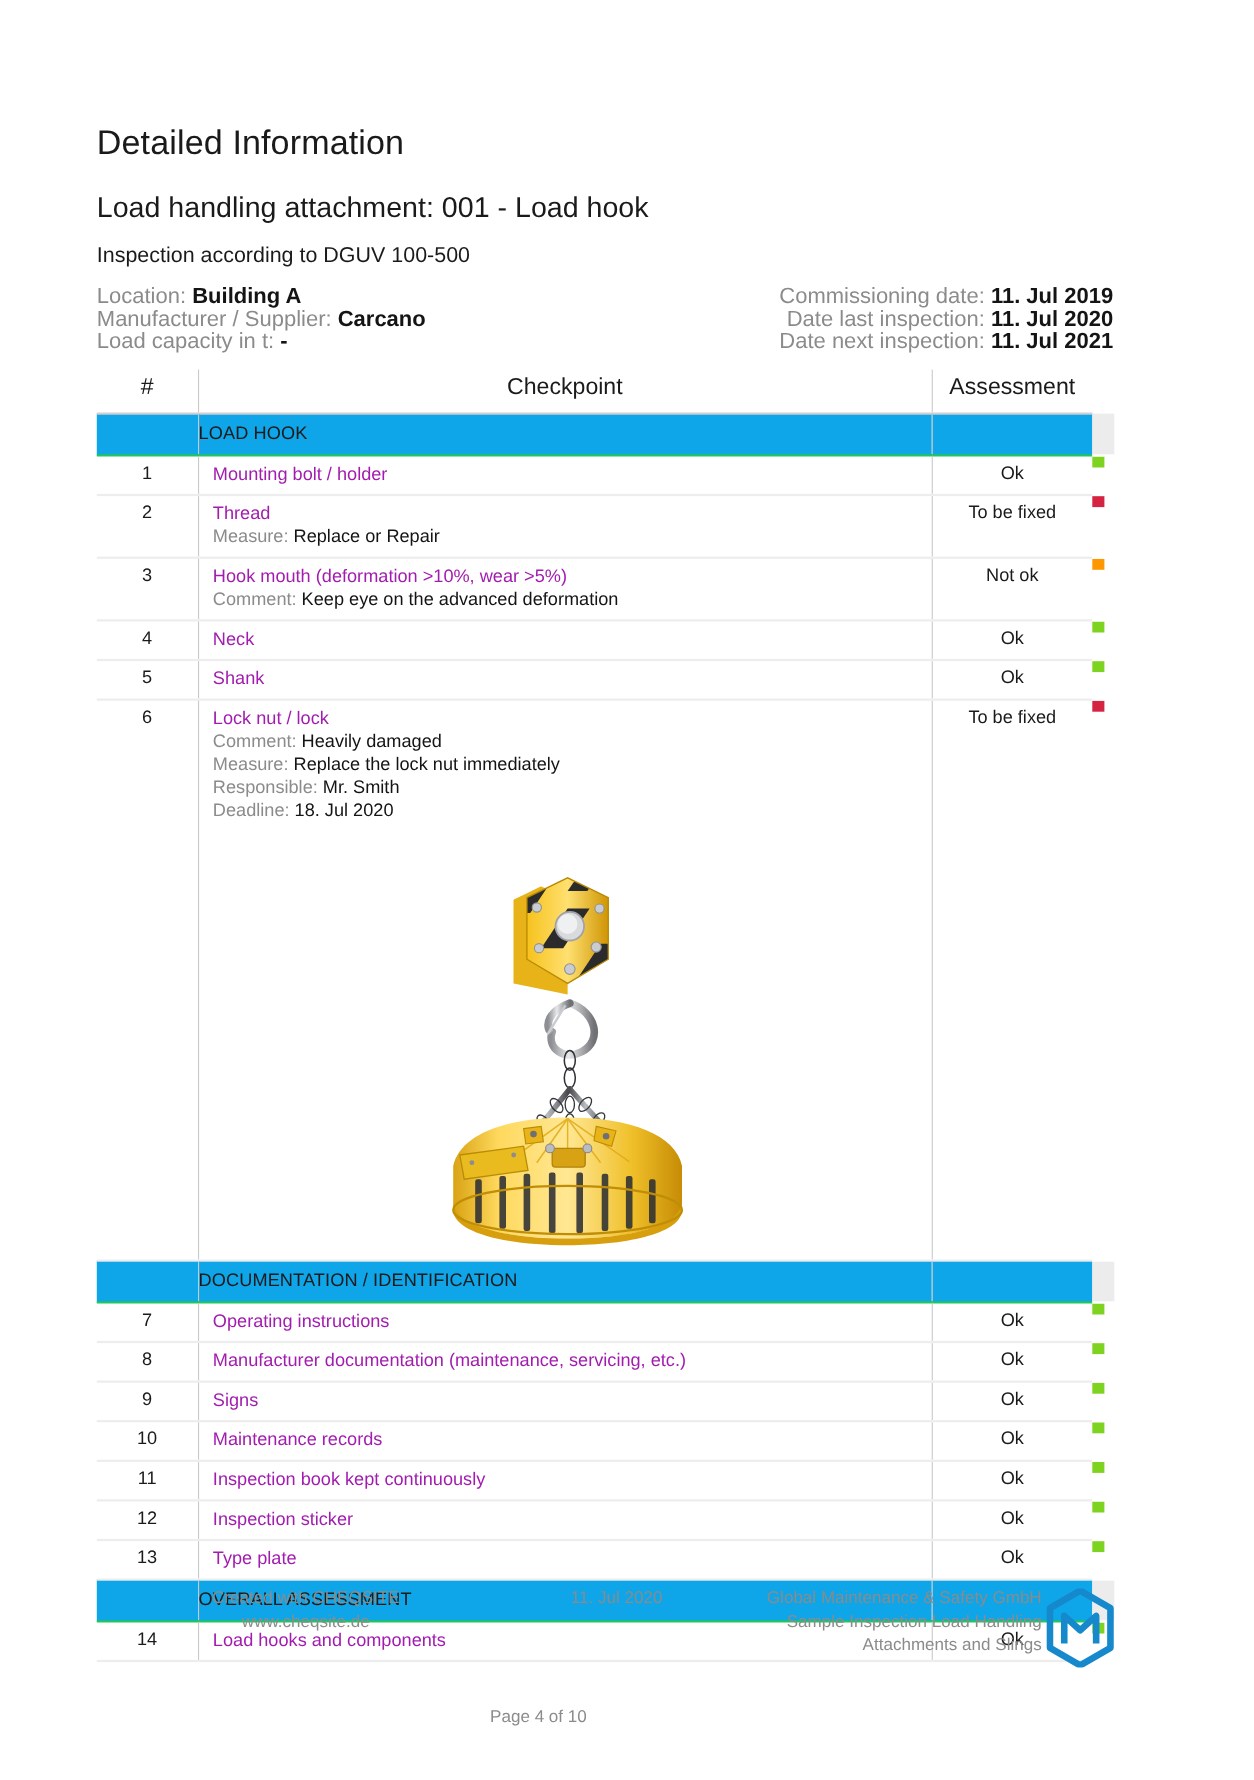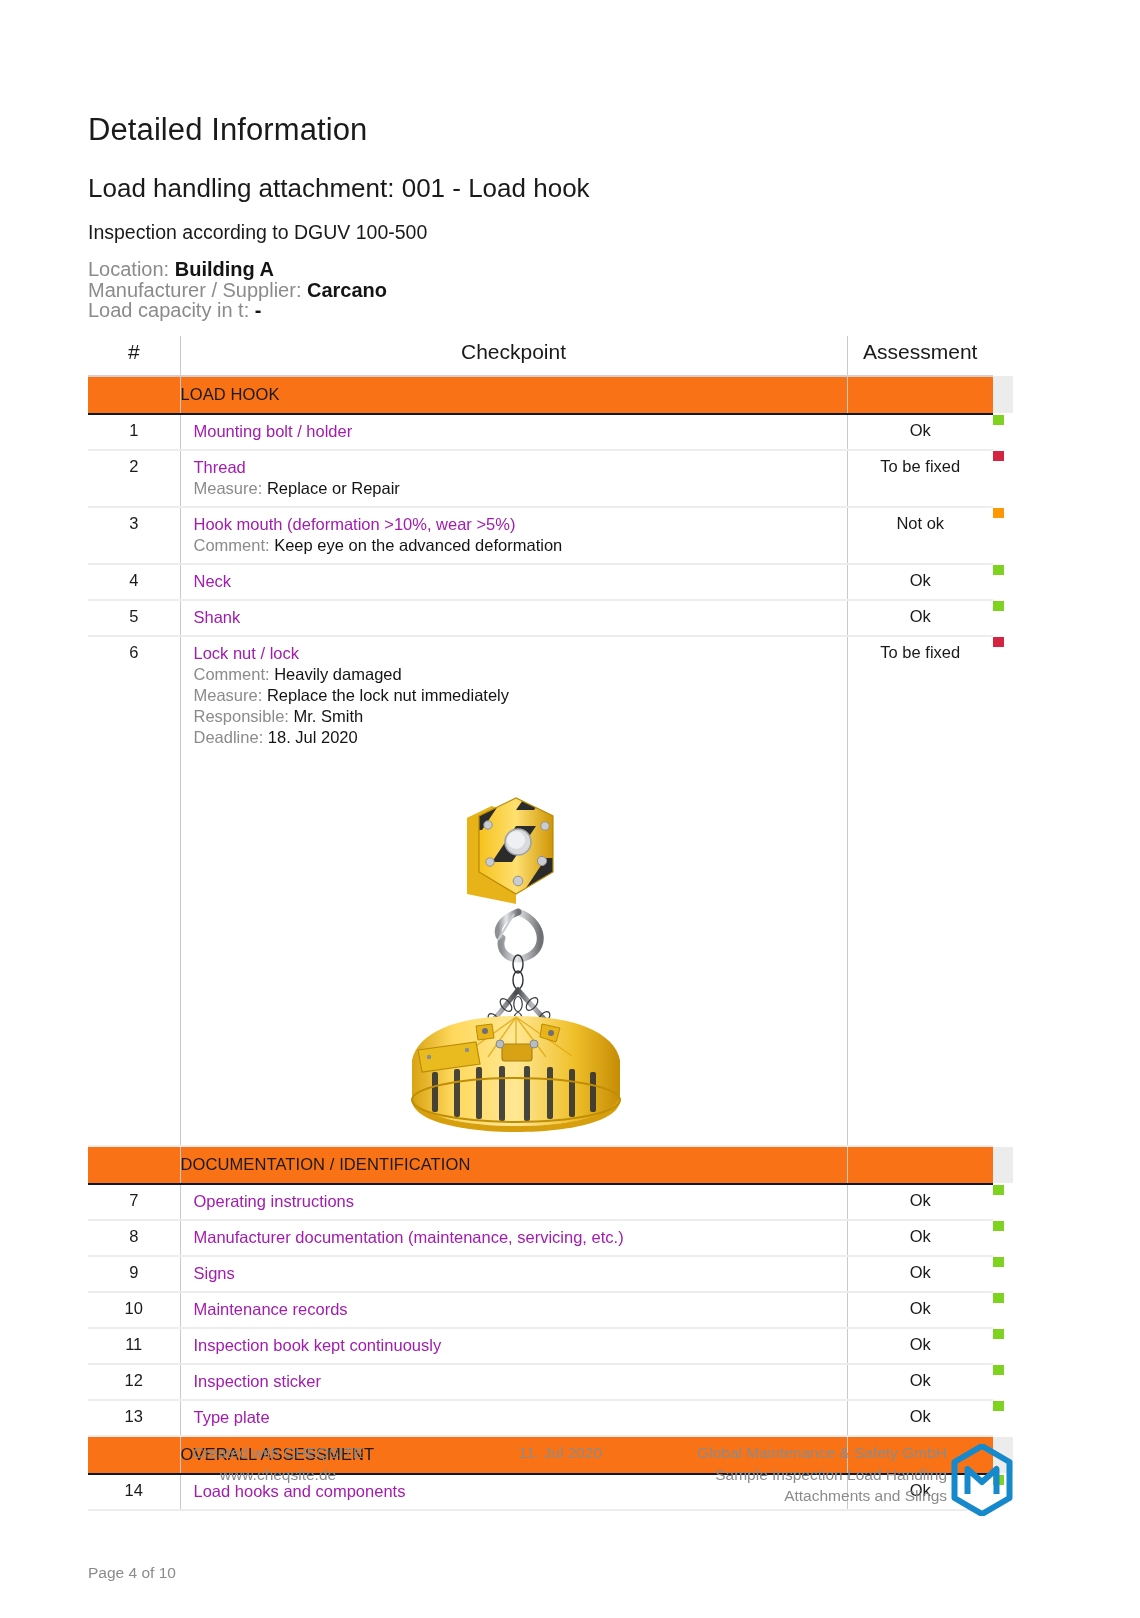--- a/index.html
+++ b/index.html
@@ -92,22 +92,22 @@
   .checklist thead th.th-as  { text-align: center; border-left: 1px solid #c9c9c9; }
   .checklist thead th.th-bar { border: none; padding: 0; }
 
   .checklist td {
     vertical-align: top;
     border-bottom: 2px solid #ededed;
     padding: 6px 0 7px 0;
     background: #fff;
   }
   .checklist tr.section td {
-    background: #f97316;
-    border-bottom: 2px solid #0f172a;
+    background: #0ea5e9;
+    border-bottom: 2px solid #22c55e;
     padding: 8px 0 9px 0;
   }
   .checklist td.td-num {
     text-align: center;
     font-size: 16.5px;
     color: #1a1a1a;
   }
   .checklist td.td-cp {
     border-left: 1px solid #c9c9c9;
     padding-left: 13px;
@@ -169,22 +169,22 @@
   .footer-cols {
     display: flex;
     align-items: flex-start;
   }
   .f-left { width: 380px; text-align: center; }
   .f-date { width: 185px; text-align: center; padding-top: 0px; }
   .f-org  { flex: 1; text-align: right; padding-right: 4px; }
   .f-logo { width: 62px; padding-top: 2px; }
   .f-logo svg { display: block; }
   .page-num {
-    text-align: left;
-    margin-top: 46px;
+    text-align: center;
+    margin-top: 34px;
     padding-right: 122px;
     font-size: 15.5px;
     color: #8b8b8b;
   }
 </style>
 </head>
 <body>
 
 <div class="page">
 
@@ -192,20 +192,25 @@
 
     <h1 class="h1">Detailed Information</h1>
     <h2 class="h2">Load handling attachment: 001 - Load hook</h2>
     <h3 class="h3">Inspection according to DGUV 100-500</h3>
 
     <div class="meta">
       <div class="meta-left">
           <div class="meta-row"><span class="meta-label">Location: </span><span class="meta-value">Building A</span></div>
           <div class="meta-row"><span class="meta-label">Manufacturer / Supplier: </span><span class="meta-value">Carcano</span></div>
           <div class="meta-row"><span class="meta-label">Load capacity in t: </span><span class="meta-value">-</span></div>
+        </div>
+      <div class="meta-right">
+          <div class="meta-row"><span class="meta-label">Commissioning date: </span><span class="meta-value">11. Jul 2019</span></div>
+          <div class="meta-row"><span class="meta-label">Date last inspection: </span><span class="meta-value">11. Jul 2020</span></div>
+          <div class="meta-row"><span class="meta-label">Date next inspection: </span><span class="meta-value">11. Jul 2021</span></div>
         </div>
     </div>
 
     <table class="checklist">
       <colgroup>
         <col class="c-num">
           <col class="c-cp">
           <col class="c-as">
           <col class="c-bar">
       </colgroup>

